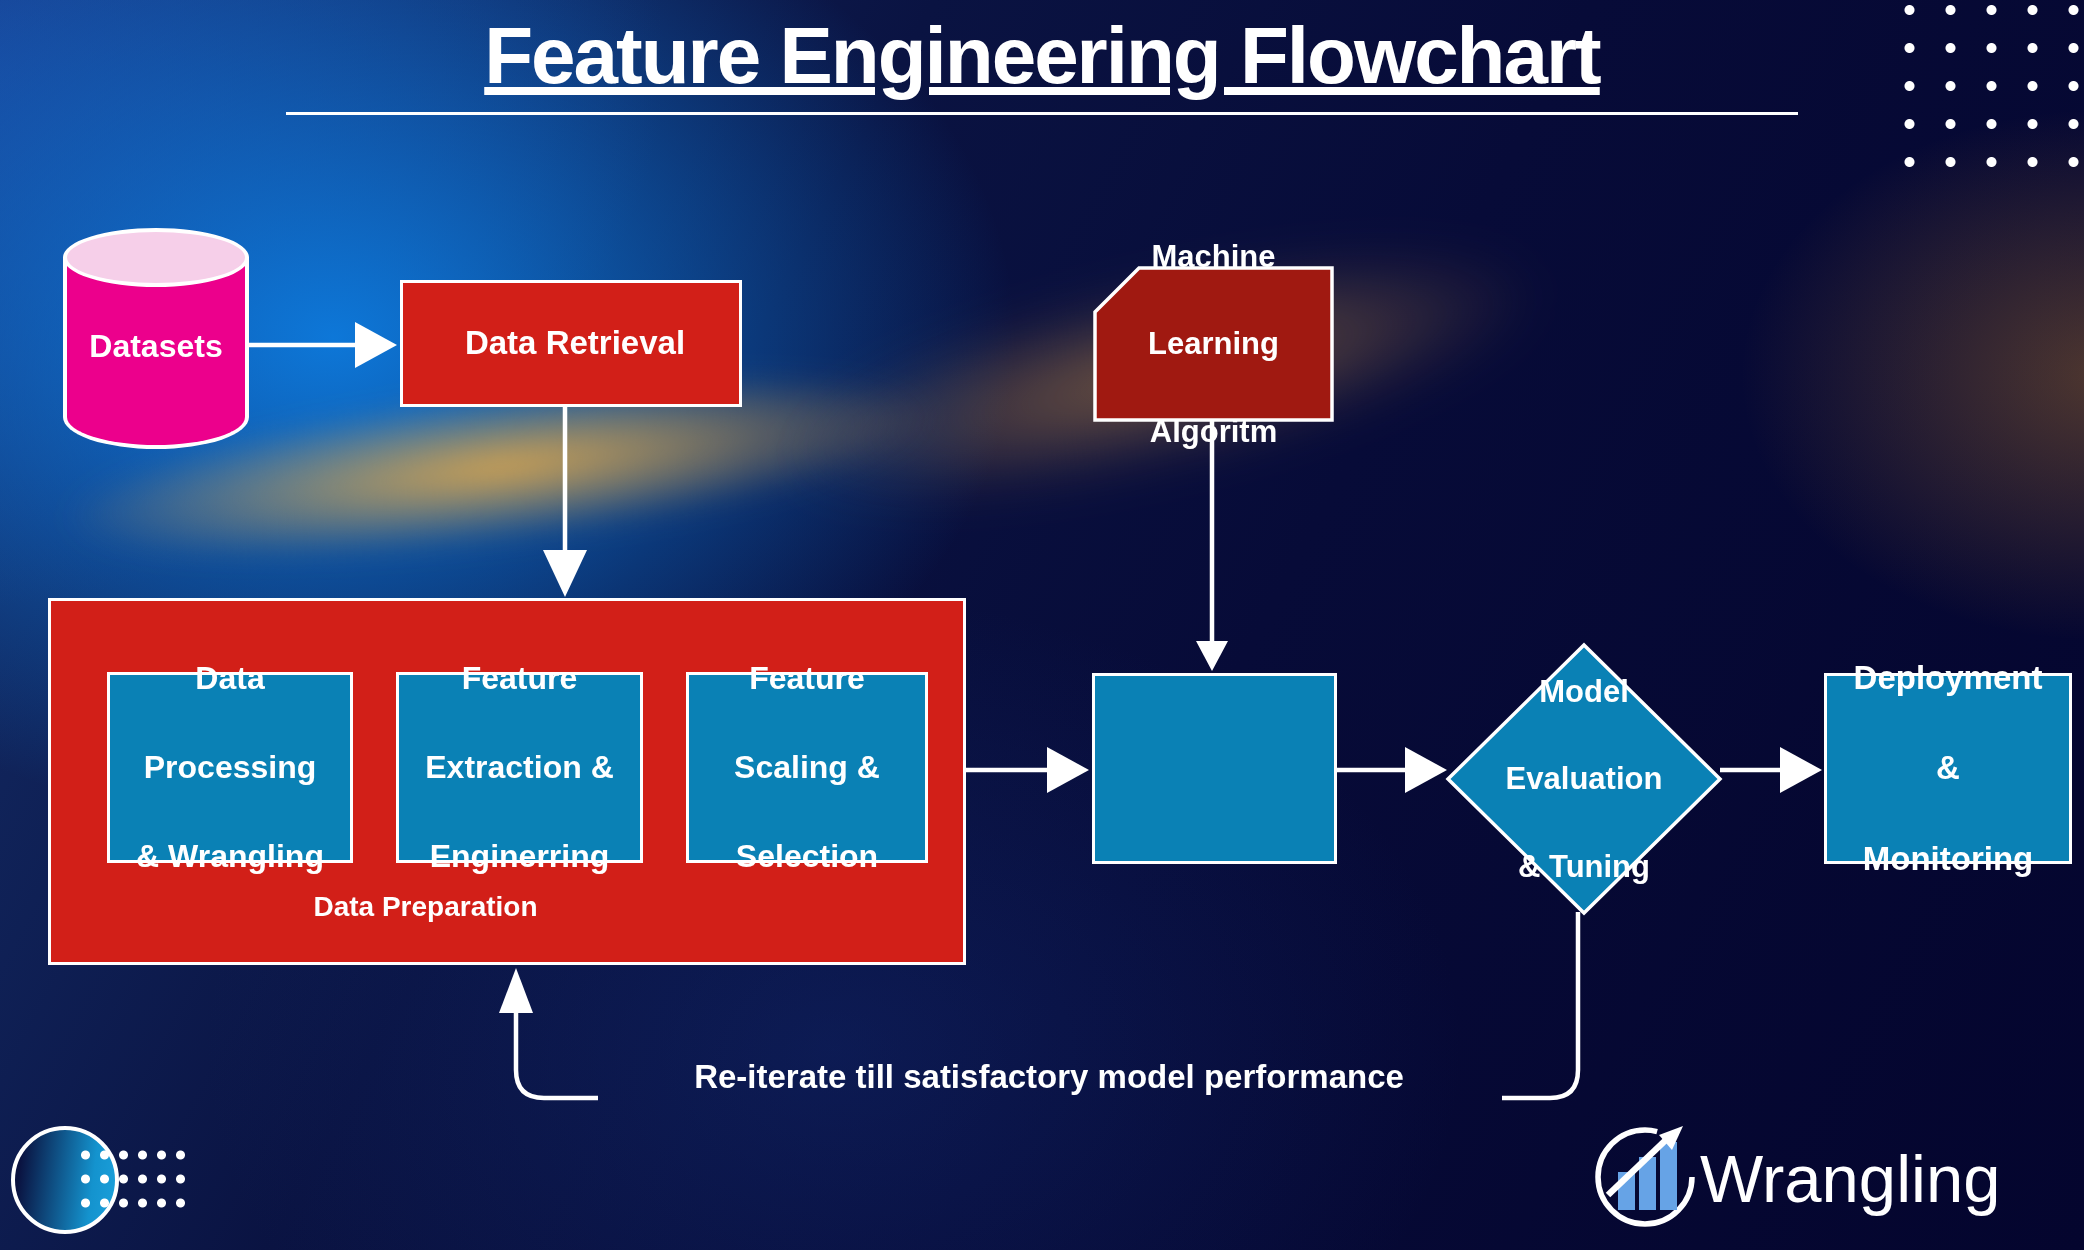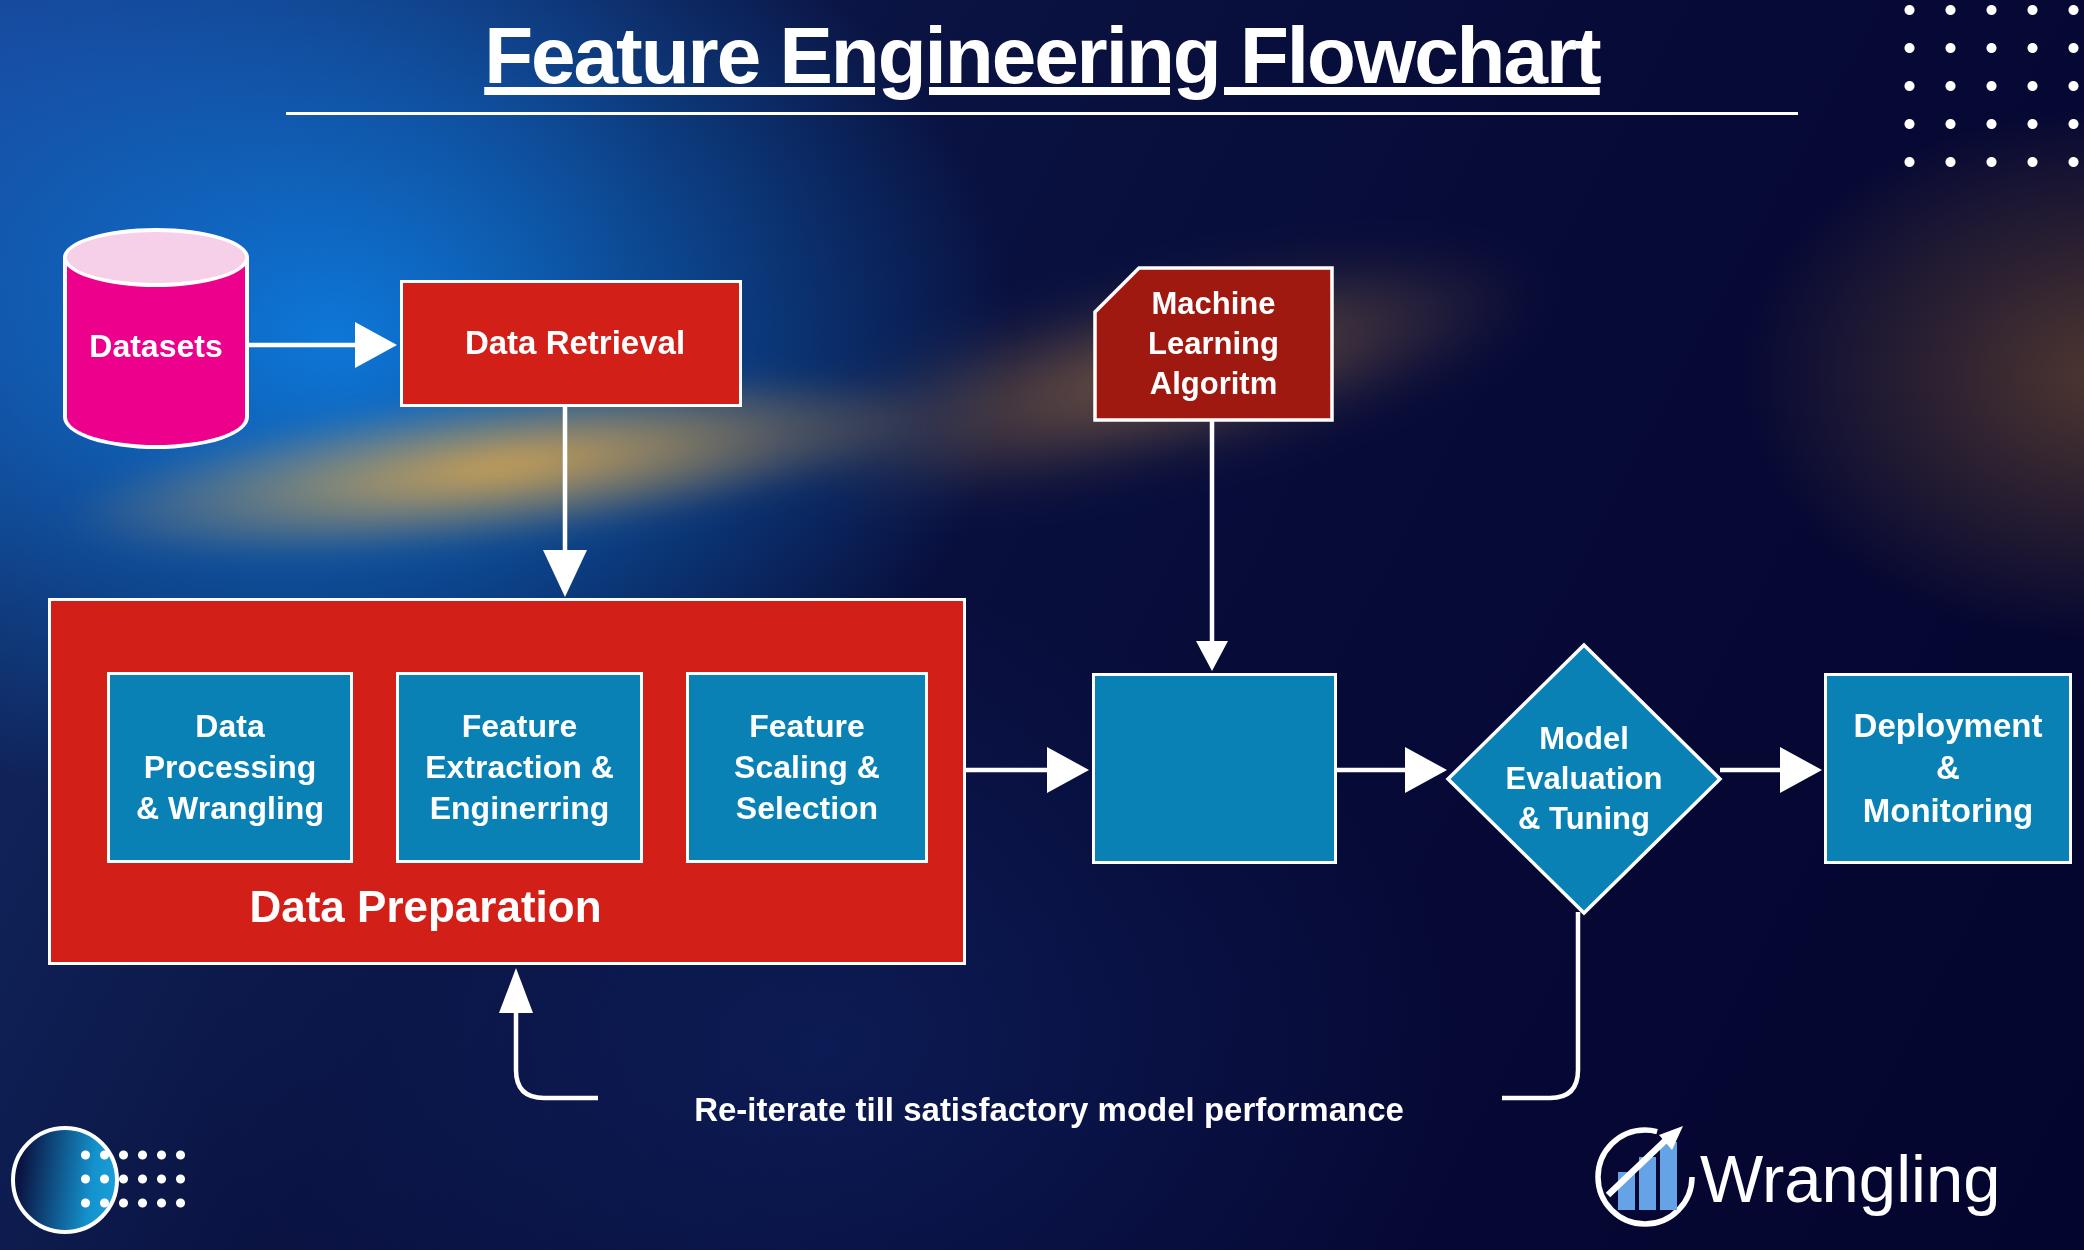--- a/index.html
+++ b/index.html
@@ -35,21 +35,21 @@
     display: flex; align-items: center; justify-content: center;
     color: #fff; font-size: 80px; font-weight: bold; letter-spacing: -2px;
     white-space: nowrap;
     text-decoration: underline;
   }
   .title-underline { position: absolute; left: 286px; top: 112px; width: 1512px; height: 3px; background: #fff; }
   
   .node-text {
     position: absolute; display: flex; flex-direction: column;
     align-items: center; justify-content: center; text-align: center;
-    color: #fff; font-weight: bold; line-height: 1.28;
+    color: #fff; font-weight: bold; line-height: 1.28; gap: 48px;
   }
   
   .cyl-body {
     position: absolute; left: 63px; top: 257px; width: 186px; height: 192px;
     background: #EC008C; border: 4px solid #fff; border-top: none;
     border-radius: 0 0 93px 93px / 0 0 32px 32px;
   }
   .cyl-top {
     position: absolute; left: 63px; top: 228px; width: 186px; height: 59px;
     background: #F6CFE9; border: 4px solid #fff; border-radius: 50%;
@@ -61,31 +61,31 @@
   .n-retrieval-label { left: 400px; top: 280px; width: 342px; height: 127px; font-size: 33px; padding-left: 8px; }
   .n-prep { left: 48px; top: 598px; width: 918px; height: 367px; background: #D21F18; }
   .blue-box { position: absolute; border: 3px solid #fff; background: #0A81B5; }
   .n-proc  { left: 107px; top: 672px; width: 246px; height: 191px; }
   .n-extr  { left: 396px; top: 672px; width: 247px; height: 191px; }
   .n-scal  { left: 686px; top: 672px; width: 242px; height: 191px; }
   .blue-box-label { font-size: 32px; }
   .n-proc-label { left: 107px; top: 672px; width: 246px; height: 191px; }
   .n-extr-label { left: 396px; top: 672px; width: 247px; height: 191px; }
   .n-scal-label { left: 686px; top: 672px; width: 242px; height: 191px; }
-  .prep-label { left: 48px; top: 882px; width: 755px; height: 50px; font-size: 44px; }
+  .prep-label { left: 48px; top: 882px; width: 755px; height: 50px; font-size: 28px; }
   .n-modeling { left: 1092px; top: 673px; width: 245px; height: 191px; background: #0A81B5; }
   .n-modeling-label { left: 1092px; top: 673px; width: 245px; height: 191px; font-size: 34px; }
   .n-deploy { left: 1824px; top: 673px; width: 248px; height: 191px; background: #0A81B5; }
   .n-deploy-label { left: 1824px; top: 673px; width: 248px; height: 191px; font-size: 33px; }
   .n-ml-label { left: 1095px; top: 268px; width: 237px; height: 152px; font-size: 31px; }
   .n-eval-label { left: 1459px; top: 712px; width: 250px; height: 134px; font-size: 31px; }
   .svg-shape { position: absolute; }
   
   .feedback-label {
-    position: absolute; left: 556px; top: 1089px; width: 986px; height: 42px;
+    position: absolute; left: 556px; top: 1056px; width: 986px; height: 42px;
     display: flex; align-items: center; justify-content: center;
     color: #fff; font-size: 33px; font-weight: bold; white-space: nowrap;
   }
   
   .dots-tr {
     position: absolute; left: 1889px; top: -9px; width: 197px; height: 196px;
     background-image: radial-gradient(circle, #ffffff 4.5px, rgba(255,255,255,0) 5.5px);
     background-size: 41px 38px;
   }
   .glow-circle {

